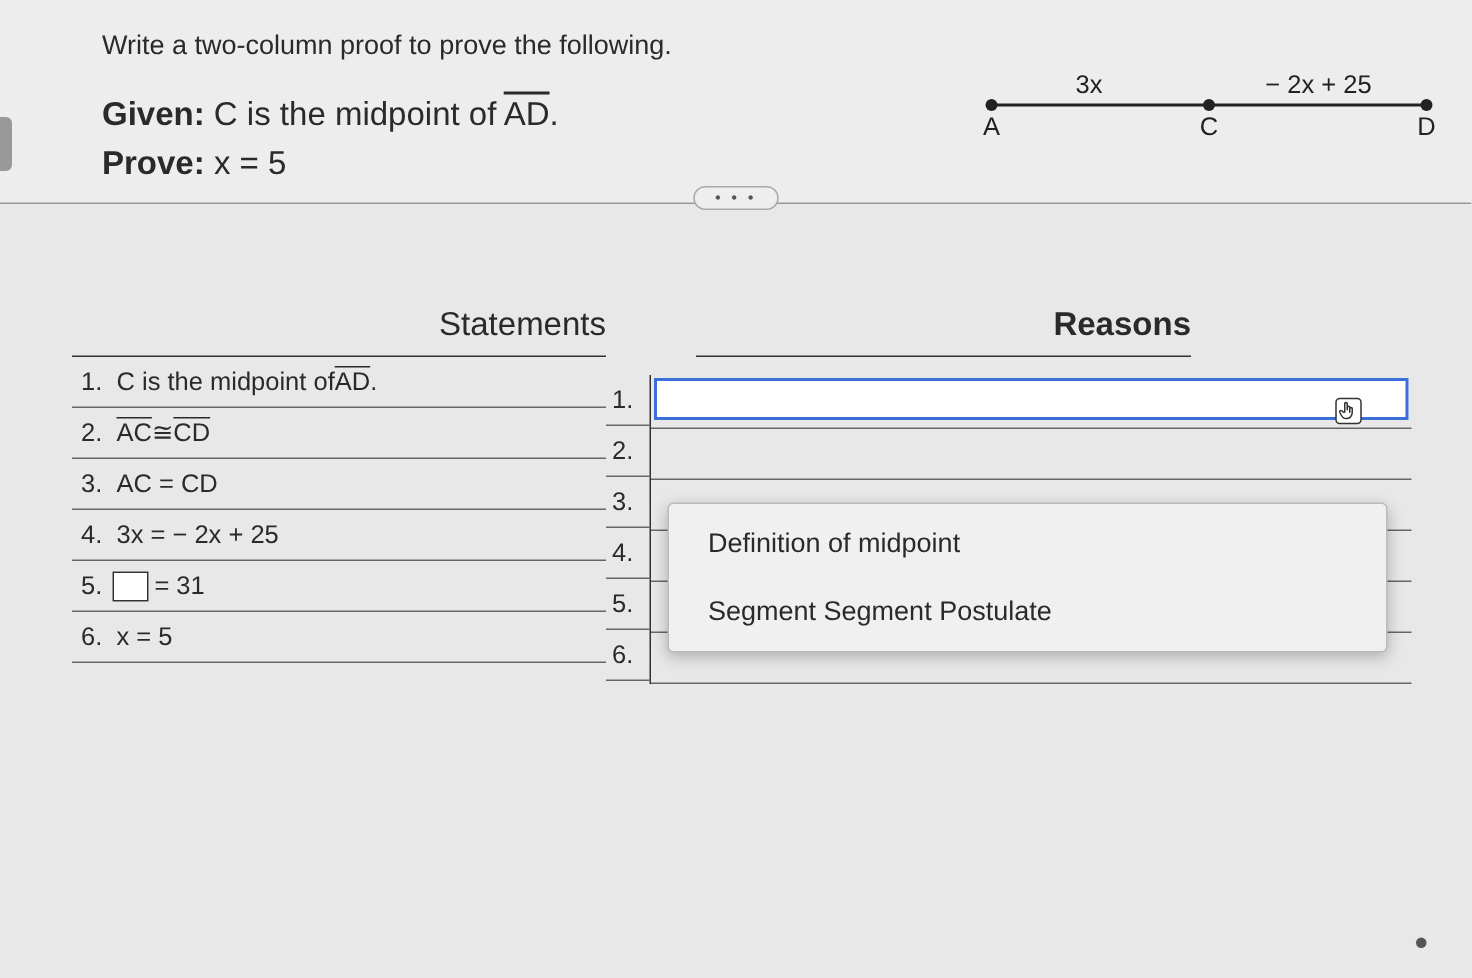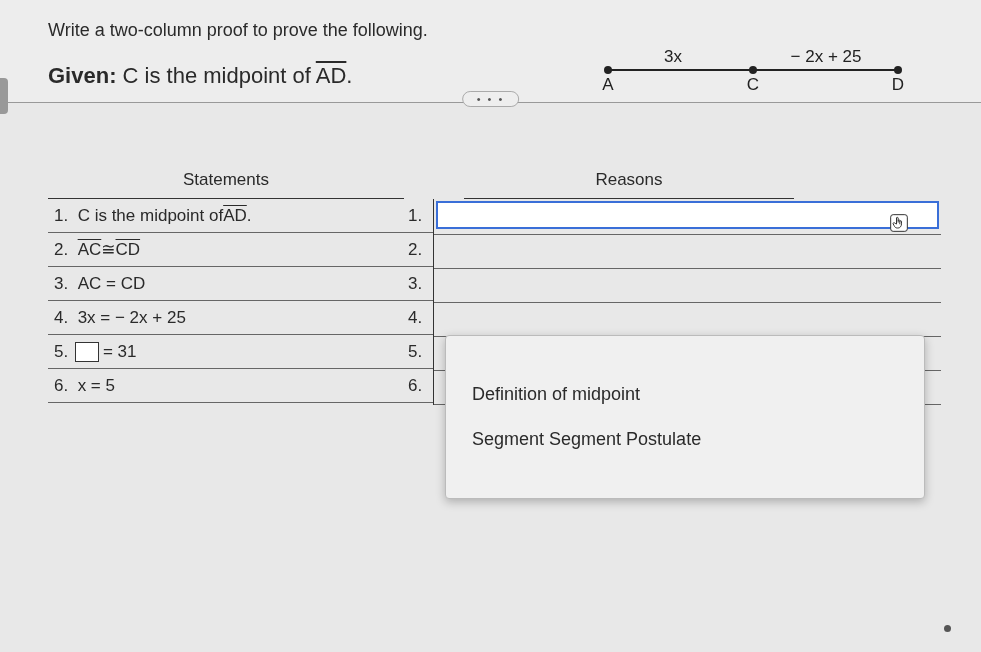--- a/index.html
+++ b/index.html
@@ -7,37 +7,37 @@
       font-family: Arial, Helvetica, sans-serif;
       background: #e8e8e8;
       width: 981px;
       height: 652px;
       position: relative;
       color: #2a2a2a;
       font-size: 17px;
     }
     .page {
       background: #ededed;
-      padding: 20px 40px 10px 48px;
+      padding: 20px 40px 10px 68px;
       border-bottom: 1px solid #999;
     }
     .instruction {
       font-size: 18px;
       margin-bottom: 18px;
     }
     .given-prove {
       font-size: 22px;
       line-height: 1.5;
     }
     .bold { font-weight: bold; }
     .overline { text-decoration: overline; }
     .diagram {
       position: absolute;
       top: 50px;
-      left: 598px;
+      left: 651px;
       width: 320px;
       height: 50px;
     }
     .diagram svg { overflow: visible; }
     .content {
       padding: 35px 40px 0 48px;
       position: relative;
     }
     .ellipsis-btn {
       position: absolute;
@@ -58,23 +58,23 @@
       margin-top: 24px;
     }
     .col-statements {
       width: 356px;
     }
     .col-reasons {
       flex: 1;
       margin-left: 0;
     }
     .col-header {
-      text-align: center;
+      text-align: right;
       padding: 8px 0;
-      font-size: 17px;
+      font-size: 22px;
       border-bottom: 1.5px solid #333;
     }
     .stmt-row {
       border-bottom: 1px solid #666;
       padding: 6px 6px;
       min-height: 34px;
       display: flex;
       align-items: center;
       font-size: 17px;
     }
@@ -125,21 +125,21 @@
     }
     .dropdown-panel {
       position: absolute;
       top: 335px;
       left: 445px;
       width: 480px;
       background: #f0f0f0;
       border: 1px solid #bbb;
       border-radius: 4px;
       box-shadow: 0 3px 10px rgba(0,0,0,0.25);
-      padding: 36px 22px;
+      padding: 4px 22px;
       z-index: 10;
     }
     .dropdown-panel .opt {
       padding: 12px 4px;
       font-size: 18px;
       cursor: pointer;
     }
     .left-tab {
       position: absolute;
       left: 0;
@@ -161,20 +161,23 @@
   </style>
 </head>
 <body>
 
 <div class="left-tab"></div>
 
 <div class="page">
   <div class="instruction">Write a two-column proof to prove the following.</div>
   <div class="given-prove">
     <span class="bold">Given:</span><span> C is the midpoint of </span><span class="overline">AD</span>.
+  </div>
+  <div class="given-prove">
+    <span class="bold">Prove:</span><span> x = 5</span>
   </div>
 </div>
 
 <div class="diagram">
   <svg width="320" height="56">
     <line x1="10" y1="20" x2="300" y2="20" stroke="#222" stroke-width="2"></line>
     <circle cx="10" cy="20" r="4" fill="#222"></circle>
     <circle cx="155" cy="20" r="4" fill="#222"></circle>
     <circle cx="300" cy="20" r="4" fill="#222"></circle>
     <text x="75" y="12" font-size="17" fill="#222" text-anchor="middle">3x</text>
@@ -217,21 +220,21 @@
         <span class="blank-box"></span>
         <span>= 31</span>
       </div>
       <div class="stmt-row">
         <span>6.</span>&nbsp;&nbsp;
         <span>x = 5</span>
       </div>
     </div>
 
     <div class="col-reasons">
-      <div class="col-header" style="border-bottom:1.5px solid #333; width:330px; margin:0 auto 0 60px;">Reasons</div>
+      <div class="col-header" style="border-bottom:1.5px solid #333; width:330px; margin:0 auto 12px 60px;font-weight:bold;">Reasons</div>
 
       <div class="reason-grid">
         <div class="reason-num-col">
           <div class="cell">1.</div>
           <div class="cell">2.</div>
           <div class="cell">3.</div>
           <div class="cell">4.</div>
           <div class="cell">5.</div>
           <div class="cell">6.</div>
         </div>

